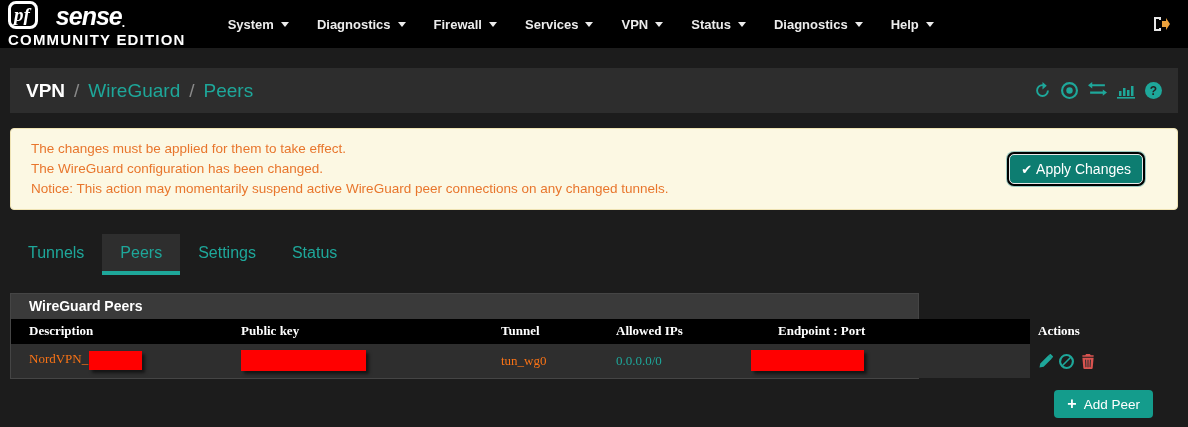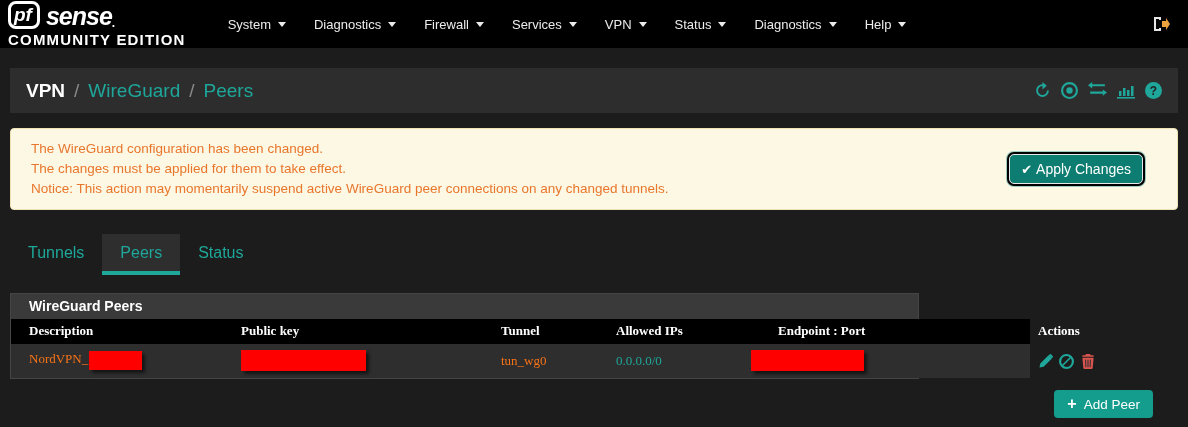--- a/index.html
+++ b/index.html
@@ -24,30 +24,30 @@
   
   .navbar{
     height:48px;background:#000;display:flex;align-items:center;
     padding:0 14px 0 8px;
   }
   .logo{display:flex;flex-direction:column;margin-right:28px;cursor:pointer;}
   .logo-top{display:flex;align-items:flex-end;line-height:1;}
   .logo-pf{
     border:3px solid #fff;border-radius:8px;color:#fff;
     font-style:italic;font-weight:bold;font-size:19px;
-    padding:1px 5px 2px 3px;margin-right:6px;
-    font-family:Liberation Sans, sans-serif;
+    padding:1px 5px 2px 3px;margin-right:18px;
+    font-family:Liberation Serif, serif;
   }
   .logo-sense{color:#fff;font-weight:bold;font-size:25px;letter-spacing:-1px;font-style:italic;}
   .logo-dot{color:#fff;font-size:12px;font-weight:bold;}
   .logo-edition{color:#fff;font-size:15px;font-weight:bold;letter-spacing:1.2px;margin-top:2px;}
   .nav-items{display:flex;align-items:center;height:100%;}
   .nav-item{
     display:flex;align-items:center;gap:7px;color:#ececec;font-size:13px;
-    padding:0 14px;height:100%;cursor:pointer;white-space:nowrap;
+    padding:0 14px;height:100%;cursor:pointer;white-space:nowrap;font-weight:bold;
   }
   .caret{
     width:0;height:0;border-left:4px solid transparent;border-right:4px solid transparent;
     border-top:5px solid #ececec;display:inline-block;
   }
   .nav-spacer{flex:1;}
   .logout{cursor:pointer;display:flex;align-items:center;padding:4px;}
   
   .content{padding:0 10px;}
   
@@ -223,35 +223,36 @@
           <rect x="14" y="3" width="2.5" height="10" fill="#1ea79a"></rect>
           <rect x="0" y="14" width="18" height="1.6" fill="#1ea79a"></rect>
         </svg>
       </span>
       <span class="help-circle">?</span>
     </div>
   </div>
 
   <div class="alert">
     <div class="alert-text">
+      <div>The changes must be applied for them to take effect.</div>
       <div>The WireGuard configuration has been changed.</div>
-      <div>The changes must be applied for them to take effect.</div>
       <div>Notice: This action may momentarily suspend active WireGuard peer connections on any changed tunnels.</div>
     </div>
     <div class="alert-actions">
       <button class="btn-apply">
         <span class="check">✔</span>
         <span>Apply Changes</span>
       </button>
     </div>
   </div>
 
   <div class="tabs">
     <div class="tab">Tunnels</div>
     <div class="tab active">Peers</div>
+    <div class="tab">Settings</div>
     <div class="tab">Status</div>
   </div>
 
   <div class="panel">
     <div class="panel-heading">WireGuard Peers</div>
     <table>
       <thead>
         <tr>
           <th class="c-desc">Description</th>
           <th class="c-pubkey">Public key</th>

